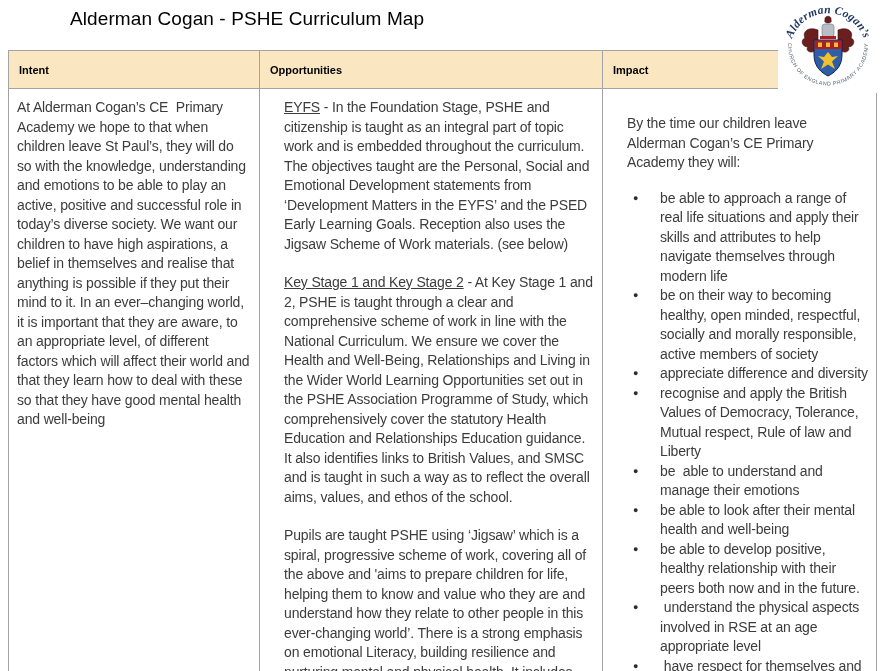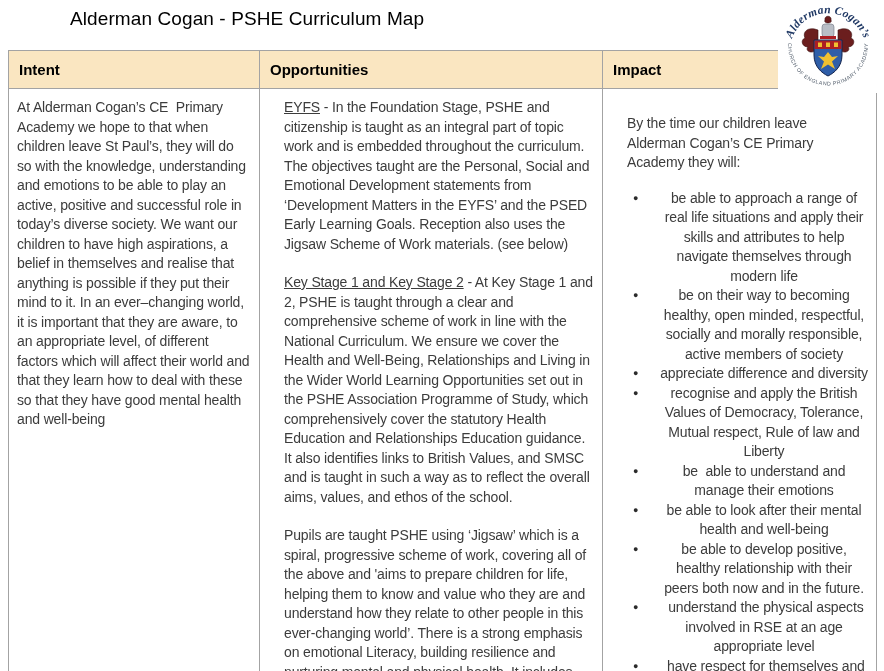--- a/index.html
+++ b/index.html
@@ -21,35 +21,35 @@
   .logo-box{
     position:absolute;top:0;right:6px;width:100px;height:93px;background:#fff;z-index:5;
   }
   .curriculum-table{
     position:absolute;left:8px;top:50px;width:868px;border-collapse:collapse;table-layout:fixed;
   }
   .curriculum-table th,.curriculum-table td{
     border:1px solid var(--border);
   }
   .curriculum-table th{
-    background:var(--header_bg);text-align:left;font-size:15px;color:#000;
+    background:var(--header_bg);text-align:left;font-size:11px;color:#000;
     padding:10px 10px;height:38px;font-weight:bold;
   }
   .curriculum-table td{
     vertical-align:top;background:#fff;padding:9px 8px 8px 8px;height:575px;
     font-size:14px;line-height:19.5px;color:var(--text);letter-spacing:-0.15px;
   }
   .cell-text,.lead-text,.imp-text,.bullet-text,.impact-intro{white-space:pre-wrap;}
   .intent-para{margin:0;}
   .imp-para{margin:0 0 19px 16px;}
   .imp-para:last-child{margin-bottom:0;}
   .lead-text{text-decoration:underline;}
   .impact-intro{margin:16px;}
   .impact-list{list-style:none;margin:1px 0 0 0;padding:0;}
-  .impact-list li{position:relative;padding-left:49px;margin:0;text-align:center;}
+  .impact-list li{position:relative;padding-left:49px;margin:0;}
   .impact-list li::before{
     content:"●";position:absolute;left:22px;top:0;font-size:9px;color:#2b2b2b;
   }
   
   .arc-top-text{fill:var(--crest_navy);font-family:"Liberation Serif","DejaVu Serif",serif;
     font-weight:bold;font-style:italic;font-size:11.5px;letter-spacing:.3px;}
   .arc-bottom-text{fill:var(--crest_small_text);font-family:"Liberation Sans",sans-serif;
     font-size:5.3px;letter-spacing:.55px;}
   .mantling{fill:var(--crest_maroon);stroke:#3a1010;stroke-width:.6;}
   .helm{fill:var(--crest_gray);stroke:#6e7682;stroke-width:.6;}

